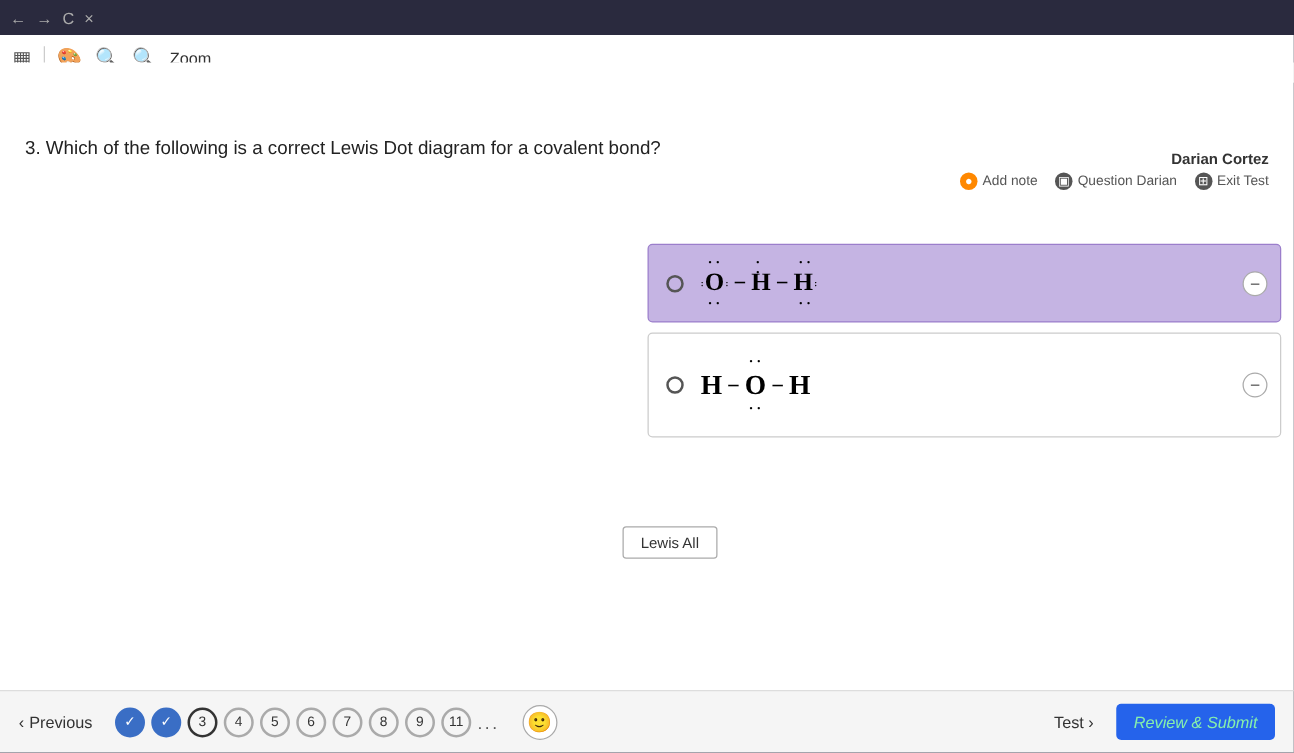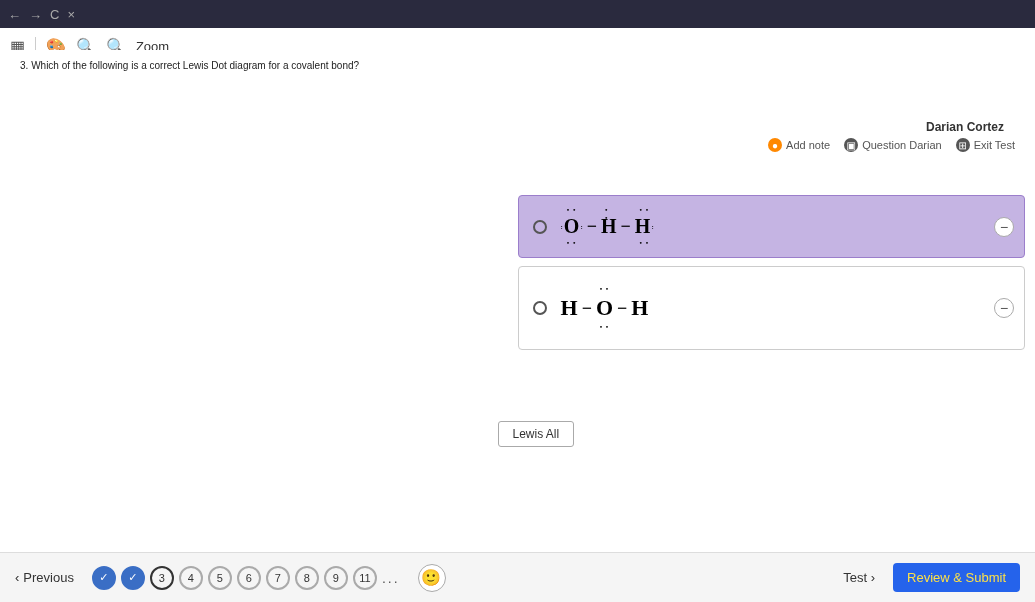--- a/index.html
+++ b/index.html
@@ -56,21 +56,21 @@
       font-size: 16px;
       cursor: pointer;
     }
     .zoom-label {
       font-size: 13px;
       color: #333;
     }
     .user-name {
       position: absolute;
       top: 70px;
-      right: 31px;
+      right: 20px;
       font-size: 12px;
       color: #333;
       font-weight: bold;
     }
     .action-bar {
       position: absolute;
       top: 88px;
       right: 20px;
       display: flex;
       gap: 14px;
@@ -99,22 +99,23 @@
     .main-content {
       background: #fff;
       position: absolute;
       top: 50px;
       left: 0;
       right: 0;
       bottom: 50px;
       padding: 10px 20px;
     }
     .question-text {
-      font-size: 10px;
+      font-size: 15px;
       color: #222;
+      margin-top: 50px;
       margin-bottom: 20px;
     }
     .answers-container {
       position: absolute;
       top: 145px;
       left: 50%;
       right: 10px;
       display: flex;
       flex-direction: column;
       gap: 8px;
@@ -227,26 +228,27 @@
     }
     .next-btn {
       margin-left: auto;
       font-size: 13px;
       color: #333;
       cursor: pointer;
       margin-right: 10px;
     }
     .review-btn {
       background: #2563eb;
-      color: #fde047;
+      color: #86efac;
       border: none;
       border-radius: 4px;
       padding: 7px 14px;
       font-size: 13px;
       cursor: pointer;
+      font-style: italic;
     }
     .emoji-btn {
       width: 28px;
       height: 28px;
       border-radius: 50%;
       border: 1px solid #aaa;
       background: #fff;
       display: flex;
       align-items: center;
       justify-content: center;

